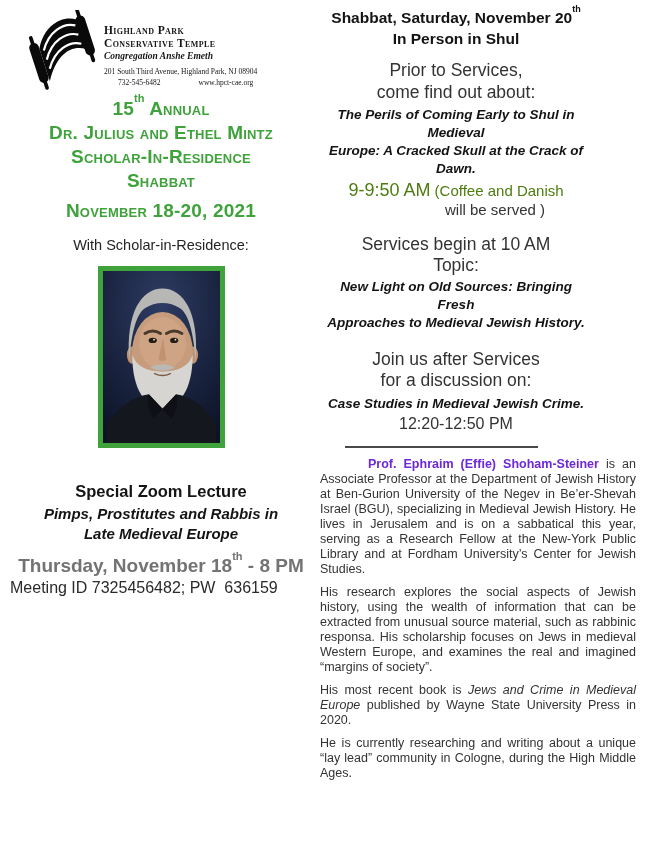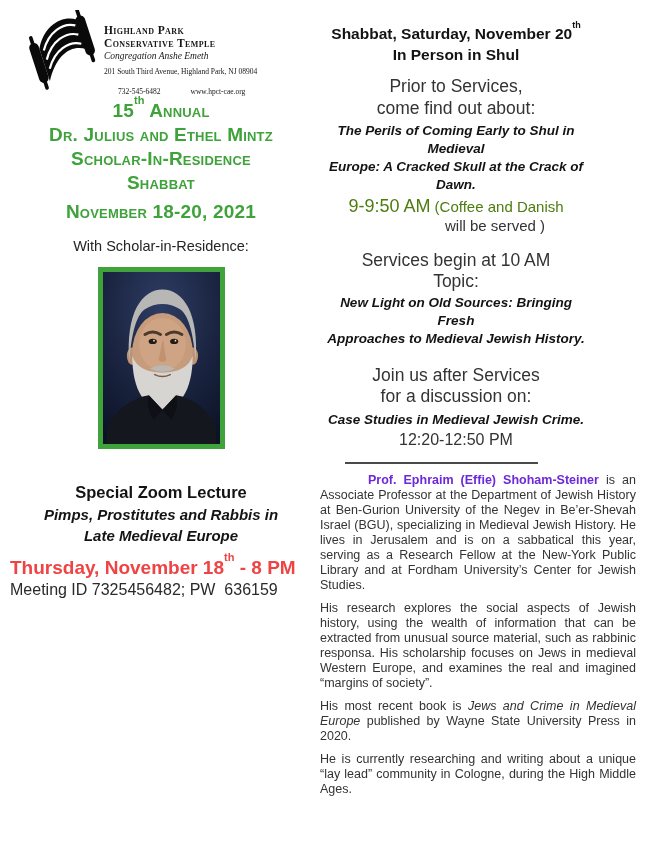--- a/index.html
+++ b/index.html
@@ -6,43 +6,43 @@
   .page {
     position:relative; width:650px; height:841px; background:#ffffff;
     font-family:"Liberation Sans", sans-serif; color:#1c1c1c; overflow:hidden;
   }
   
   .col-left { position:absolute; left:10px; top:0; width:302px; }
   .logo-block { display:flex; align-items:flex-start; padding:10px 0 0 16px; }
   .torah-icon { width:74px; height:84px; flex:0 0 auto; }
   .logo-text { margin-left:4px; padding-top:14px; font-family:"Liberation Serif", serif; color:#161616; }
   .temple-name { font-variant:small-caps; font-size:11.5px; letter-spacing:.4px; line-height:1.12; font-weight:600; }
-  .congregation { font-style:italic; font-size:9.5px; margin-top:1px; font-weight:400; }
+  .congregation { font-style:italic; font-size:9.5px; margin-top:1px; font-weight:700; }
   .address { font-size:7.5px; margin-top:6px; }
-  .contact { font-size:7.5px; margin-top:11px; display:flex; gap:30px; padding-left:14px; }
+  .contact { font-size:7.5px; margin-top:2px; display:flex; gap:38px; padding-left:14px; }
 
   .green-title { text-align:center; color:#3fa23b; font-weight:bold; font-variant:small-caps;
     font-size:19px; line-height:1.27; margin-top:3px; letter-spacing:.2px; }
   .green-title .date-line { margin-top:5px; }
   sup.sp { font-variant:normal; font-size:58%; position:relative; top:-0.5em; letter-spacing:0; }
 
   .with-label { text-align:center; font-size:14.5px; margin-top:14px; color:#242424; }
 
   .photo-frame { width:117px; height:172px; border:5px solid #3fa23b; margin:13px auto 0; background:#0c1226; }
   .photo-frame svg { display:block; }
 
   .speaker-name { text-align:center; color:#3fa23b; font-weight:bold; font-size:25px; line-height:1.22; margin-top:13px; }
 
   .lecture-heading { text-align:center; font-weight:bold; font-size:16.5px; margin-top:34px; color:#141414; }
   .lecture-topic { text-align:center; font-weight:bold; font-style:italic; font-size:15px; line-height:1.38; margin-top:3px; color:#141414; }
-  .lecture-date { font-weight:bold; font-size:19px; margin-top:10px; color:#ef4444; }
+  .lecture-date { text-align:center; font-weight:bold; font-size:19px; margin-top:10px; color:#737373; }
   .meeting-info { font-size:16px; margin-top:2px; color:#2a2a2a; white-space:pre-wrap; }
 
   
-  .col-right { position:absolute; left:320px; top:24px; width:318px; }
+  .col-right { position:absolute; left:320px; top:8px; width:318px; }
   .centered { width:272px; text-align:center; }
   .r-header { font-weight:bold; font-size:15.5px; line-height:1.33; color:#131313; }
   .light { color:#333333; font-size:17.5px; line-height:1.22; }
   .prior { margin-top:11px; }
   .talk { font-weight:bold; font-style:italic; font-size:13.5px; line-height:1.34; color:#131313; }
   .talk1 { margin-top:3px; }
   .time1-line1 { margin-top:2px; color:#4d7c0f; }
   .big-time { font-size:18px; }
   .mid { font-size:15px; }
   .time1-line2 { text-align:left; padding-left:125px; font-size:15px; color:#333; line-height:1.25; white-space:pre-wrap; }

